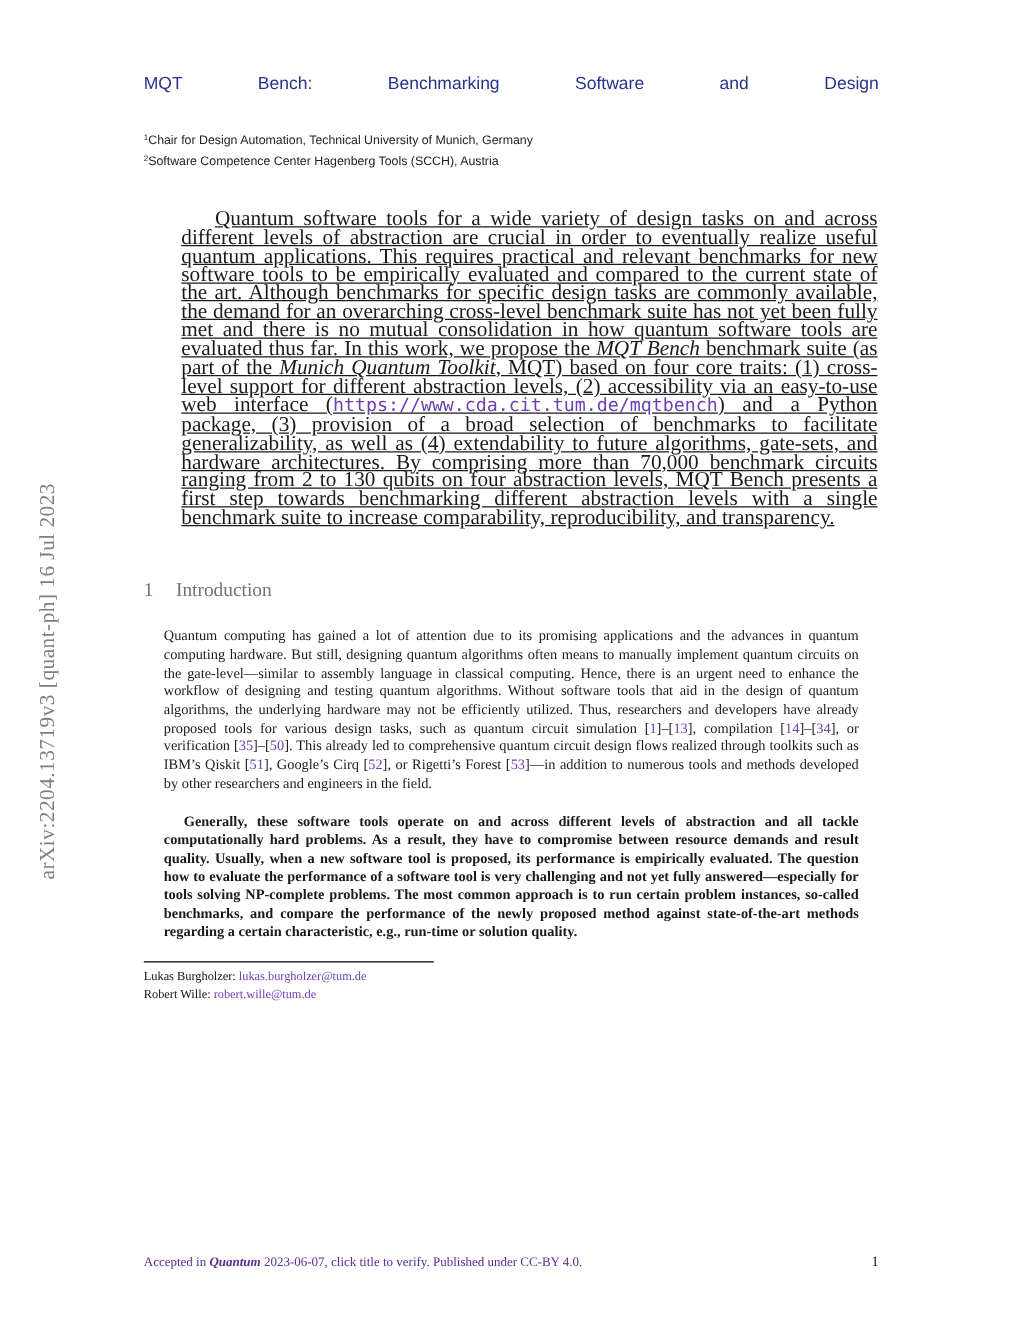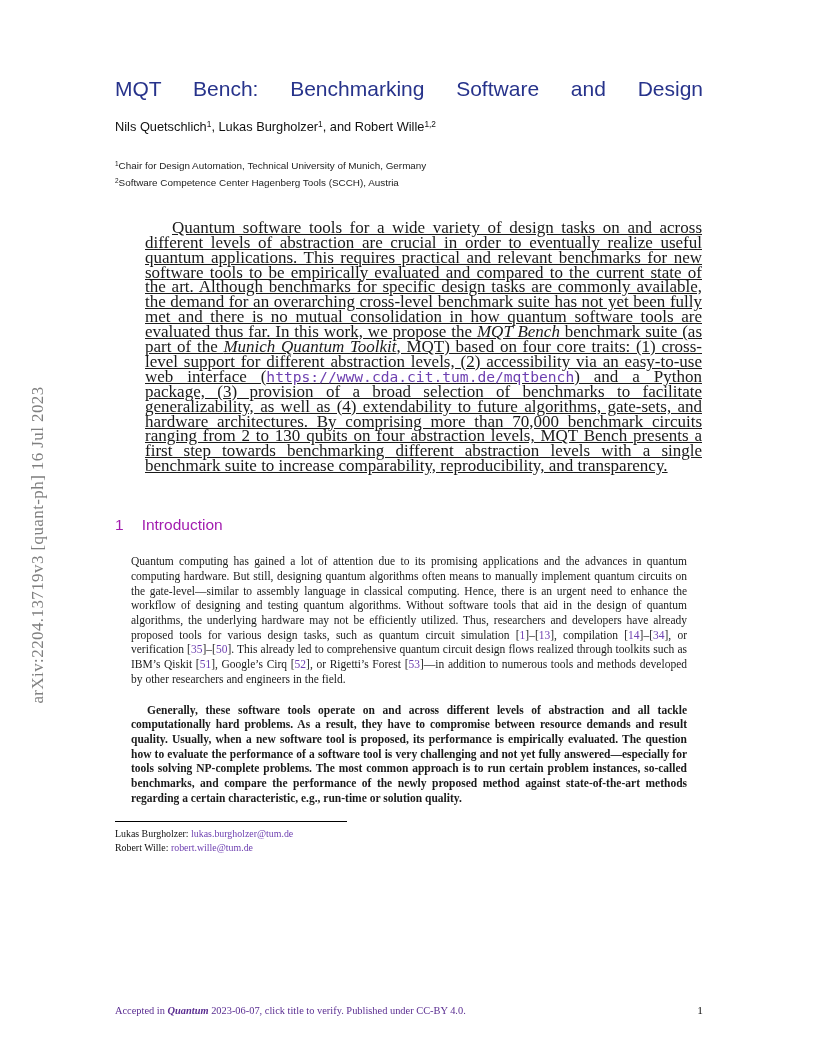--- a/index.html
+++ b/index.html
@@ -15,39 +15,39 @@
     font-family:"Liberation Serif",serif;color:#1a1a1a;
   }
   .arxiv-watermark{
     position:absolute;left:38px;top:545px;
     transform:translate(-50%,-50%) rotate(-90deg);
     white-space:nowrap;font-family:"Liberation Serif",serif;
     font-size:17px;color:var(--arxiv-gray);letter-spacing:0.4px;
   }
   .content{position:absolute;left:115px;top:0;width:588px;}
   .title{
-    margin-top:74px;font-family:"Liberation Sans",sans-serif;
-    font-size:21px;line-height:30px;color:var(--title-color);font-weight:500;
+    margin-top:51px;font-family:"Liberation Sans",sans-serif;
+    font-size:14px;line-height:30px;color:var(--title-color);font-weight:500;
   }
   .title-line1{text-align:justify;text-align-last:justify;word-spacing:2px;}
   .authors{
     margin-top:15px;font-family:"Liberation Sans",sans-serif;
     font-size:12.8px;color:#111;
   }
   .affiliations{
     margin-top:22px;font-family:"Liberation Sans",sans-serif;
     font-size:9.9px;line-height:15.5px;color:#222;
   }
   .abstract{
     margin-top:30px;margin-left:30px;width:557px;
     font-size:17px;line-height:14.9px;text-align:justify;text-indent:27px;text-decoration:underline;
   }
   .section-heading{
-    margin-top:42px;font-family:Liberation Sans, sans-serif;
-    font-size:15.5px;font-weight:500;color:#a21caf;
+    margin-top:42px;font-family:Liberation Serif, serif;
+    font-size:15.5px;font-weight:500;color:#737373;
   }
   .section-heading .sec-num{margin-right:18px;}
   .para{font-size:11.5px;line-height:14.7px;text-align:justify;margin:16px;}
   .para1{margin-top:20px;}
   .para2{text-indent:16px;font-weight:bold;}
   .footnote-block{margin-top:11px;}
   .footnote-rule{width:232px;border:0;border-top:1px solid #000;margin:0 0 5px 0;}
   .footnote-line{font-size:9.9px;line-height:14px;color:#111;}
   .footer{
     position:absolute;left:115px;top:1004px;width:588px;
@@ -70,21 +70,20 @@
 <div class="page">
 
   <div class="arxiv-watermark">arXiv:2204.13719v3  [quant-ph]  16 Jul 2023</div>
 
   <div class="content">
 
     <div class="title">
       <div class="title-line1">MQT Bench: Benchmarking Software and Design</div>
     </div>
 
-    <div class="authors"><span class="seg-plain">Nils Quetschlich</span><span class="seg-sup">1</span><span class="seg-plain">, Lukas Burgholzer</span><span class="seg-sup">1</span><span class="seg-plain">, and Robert Wille</span><span class="seg-sup">1,2</span></div>
 
     <div class="affiliations">
       <div class="affiliation-line"><span class="seg-sup">1</span><span class="seg-plain">Chair for Design Automation, Technical University of Munich, Germany</span></div>
       <div class="affiliation-line"><span class="seg-sup">2</span><span class="seg-plain">Software Competence Center Hagenberg Tools (SCCH), Austria</span></div>
     </div>
 
     <div class="abstract"><span class="seg-plain">Quantum software tools for a wide variety of design tasks on and across different levels of abstraction are crucial in order to eventually realize useful quantum applications. This requires practical and relevant benchmarks for new software tools to be empirically evaluated and compared to the current state of the art. Although benchmarks for specific design tasks are commonly available, the demand for an overarching cross-level benchmark suite has not yet been fully met and there is no mutual consolidation in how quantum software tools are evaluated thus far. In this work, we propose the </span><span class="seg-i">MQT Bench</span><span class="seg-plain"> benchmark suite (as part of the </span><span class="seg-i">Munich Quantum Toolkit</span><span class="seg-plain">, MQT) based on four core traits: (1) cross-level support for different abstraction levels, (2) accessibility via an easy-to-use web interface (</span><span class="seg-monolink">https://www.cda.cit.tum.de/mqtbench</span><span class="seg-plain">) and a Python package, (3) provision of a broad selection of benchmarks to facilitate generalizability, as well as (4) extendability to future algorithms, gate-sets, and hardware architectures. By comprising more than 70,000 benchmark circuits ranging from 2 to 130 qubits on four abstraction levels, MQT Bench presents a first step towards benchmarking different abstraction levels with a single benchmark suite to increase comparability, reproducibility, and transparency.</span></div>
 
     <div class="section-heading">
       <span class="sec-num">1</span><span>Introduction</span>

